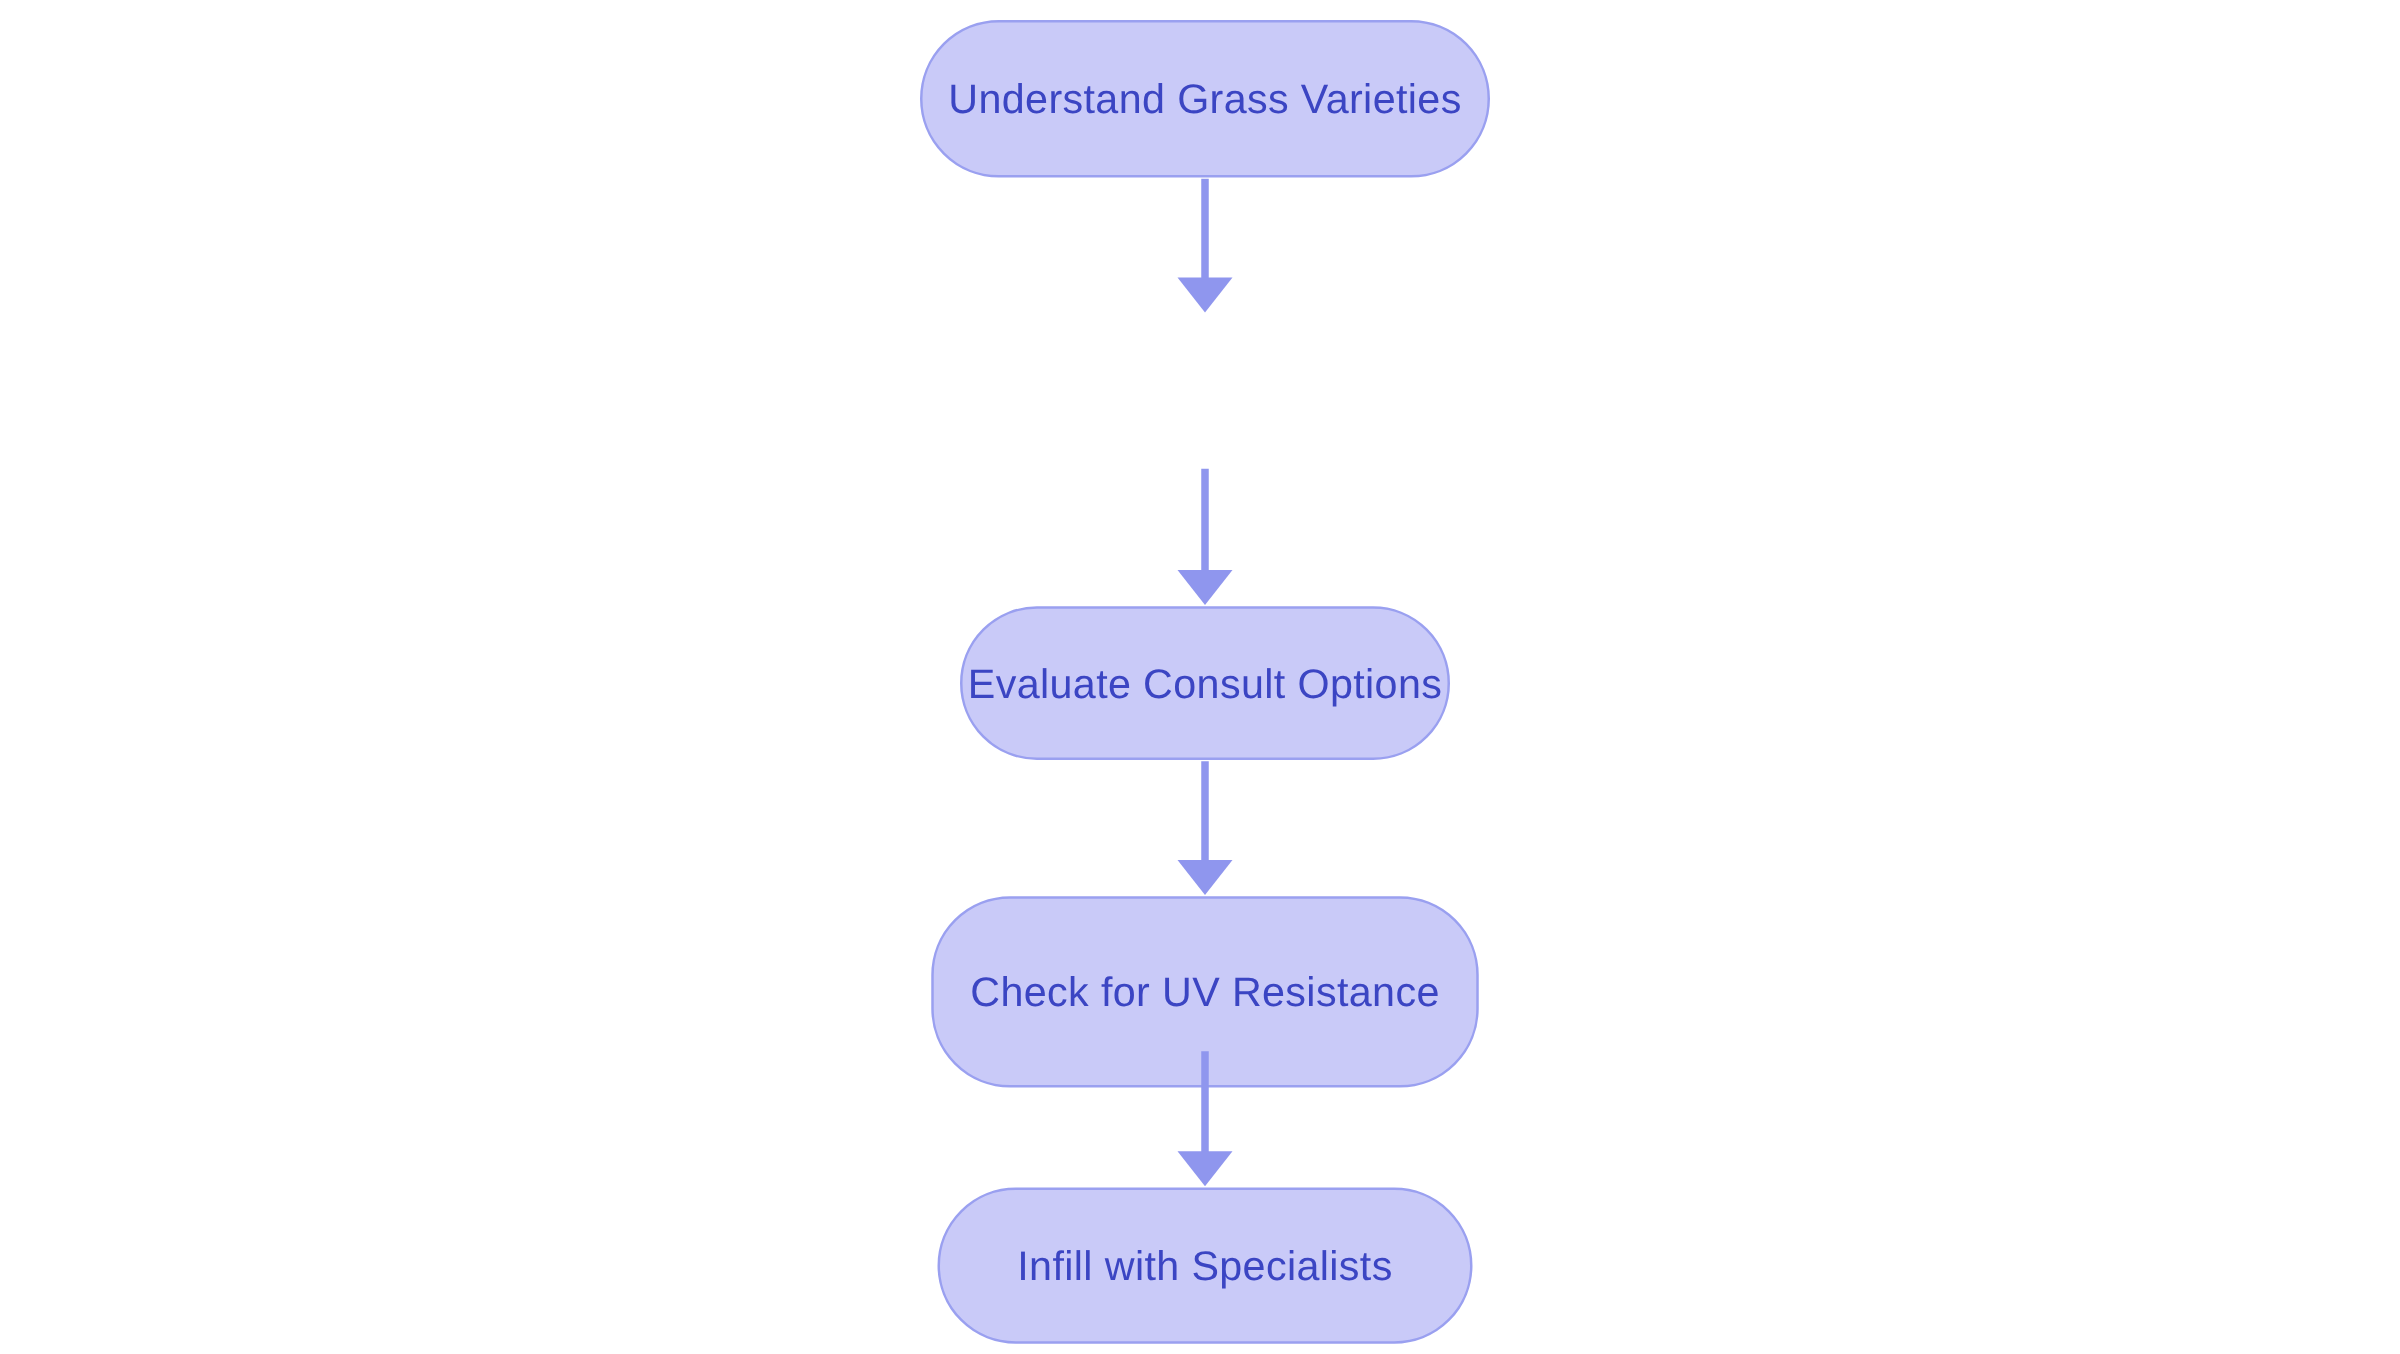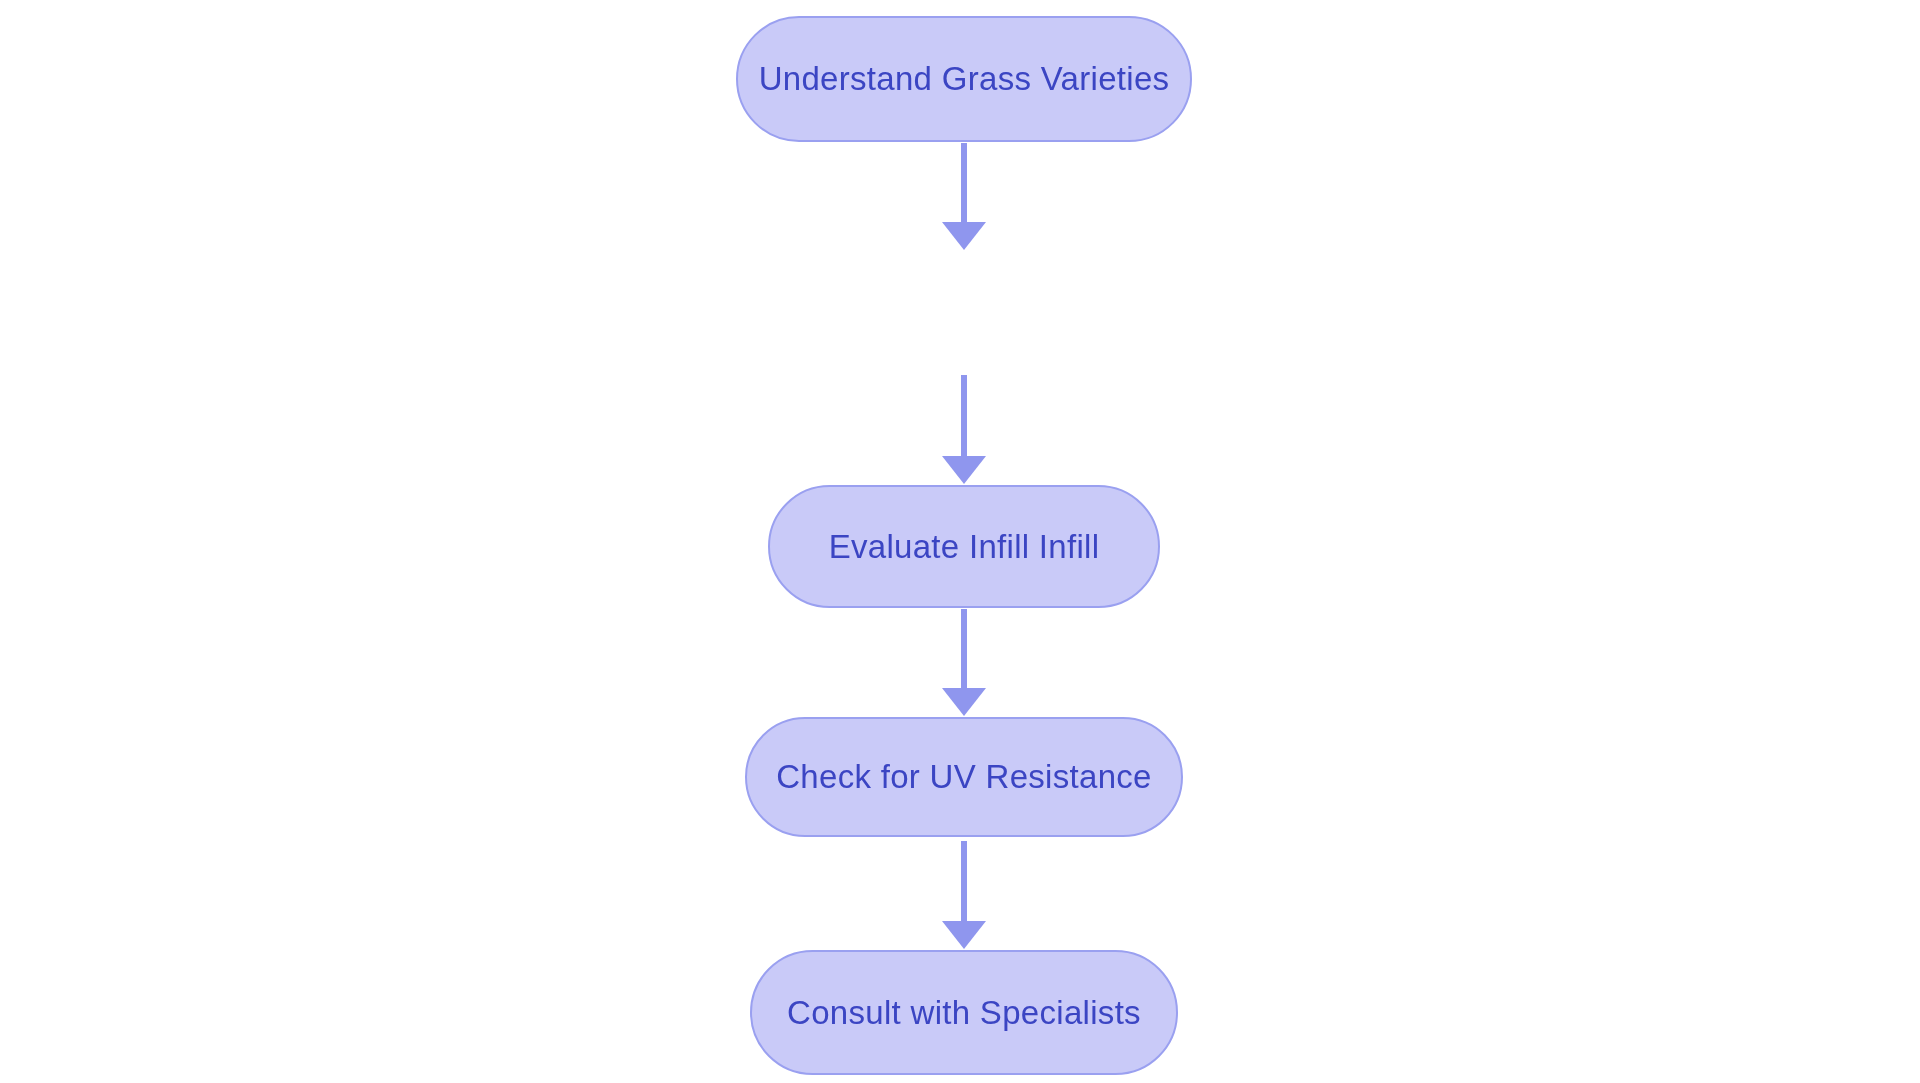--- a/index.html
+++ b/index.html
@@ -33,21 +33,21 @@
   }
   .flow-node .node-label {
     color: var(--node-text, #3b45c3);
     font-size: 33px;
     letter-spacing: 0.3px;
     white-space: nowrap;
   }
   .n1 { left: 736px; top: 16px;  width: 456px; height: 126px; }
   .n2 { left: 700px; top: 251px; width: 527px; height: 123px; }
   .n3 { left: 768px; top: 485px; width: 392px; height: 123px; }
-  .n4 { left: 745px; top: 717px; width: 438px; height: 120px; }
+  .n4 { left: 745px; top: 717px; width: 438px; height: 153px; }
   .n5 { left: 750px; top: 950px; width: 428px; height: 125px; }
 
   .flow-arrow {
     position: absolute;
     left: 942px;           
     width: 44px;
   }
   .flow-arrow .arrow-shaft {
     position: absolute;
     left: 19px;
@@ -85,34 +85,34 @@
     <div class="arrow-head"></div>
   </div>
 
 
   <div class="flow-arrow a2">
     <div class="arrow-shaft"></div>
     <div class="arrow-head"></div>
   </div>
 
   <div class="flow-node n3">
-    <span class="node-label">Evaluate Infill Infill</span>
+    <span class="node-label">Evaluate Consult Options</span>
   </div>
 
   <div class="flow-arrow a3">
     <div class="arrow-shaft"></div>
     <div class="arrow-head"></div>
   </div>
 
   <div class="flow-node n4">
     <span class="node-label">Check for UV Resistance</span>
   </div>
 
   <div class="flow-arrow a4">
     <div class="arrow-shaft"></div>
     <div class="arrow-head"></div>
   </div>
 
   <div class="flow-node n5">
-    <span class="node-label">Consult with Specialists</span>
+    <span class="node-label">Infill with Specialists</span>
   </div>
 
 </div>
 
 </body></html>

